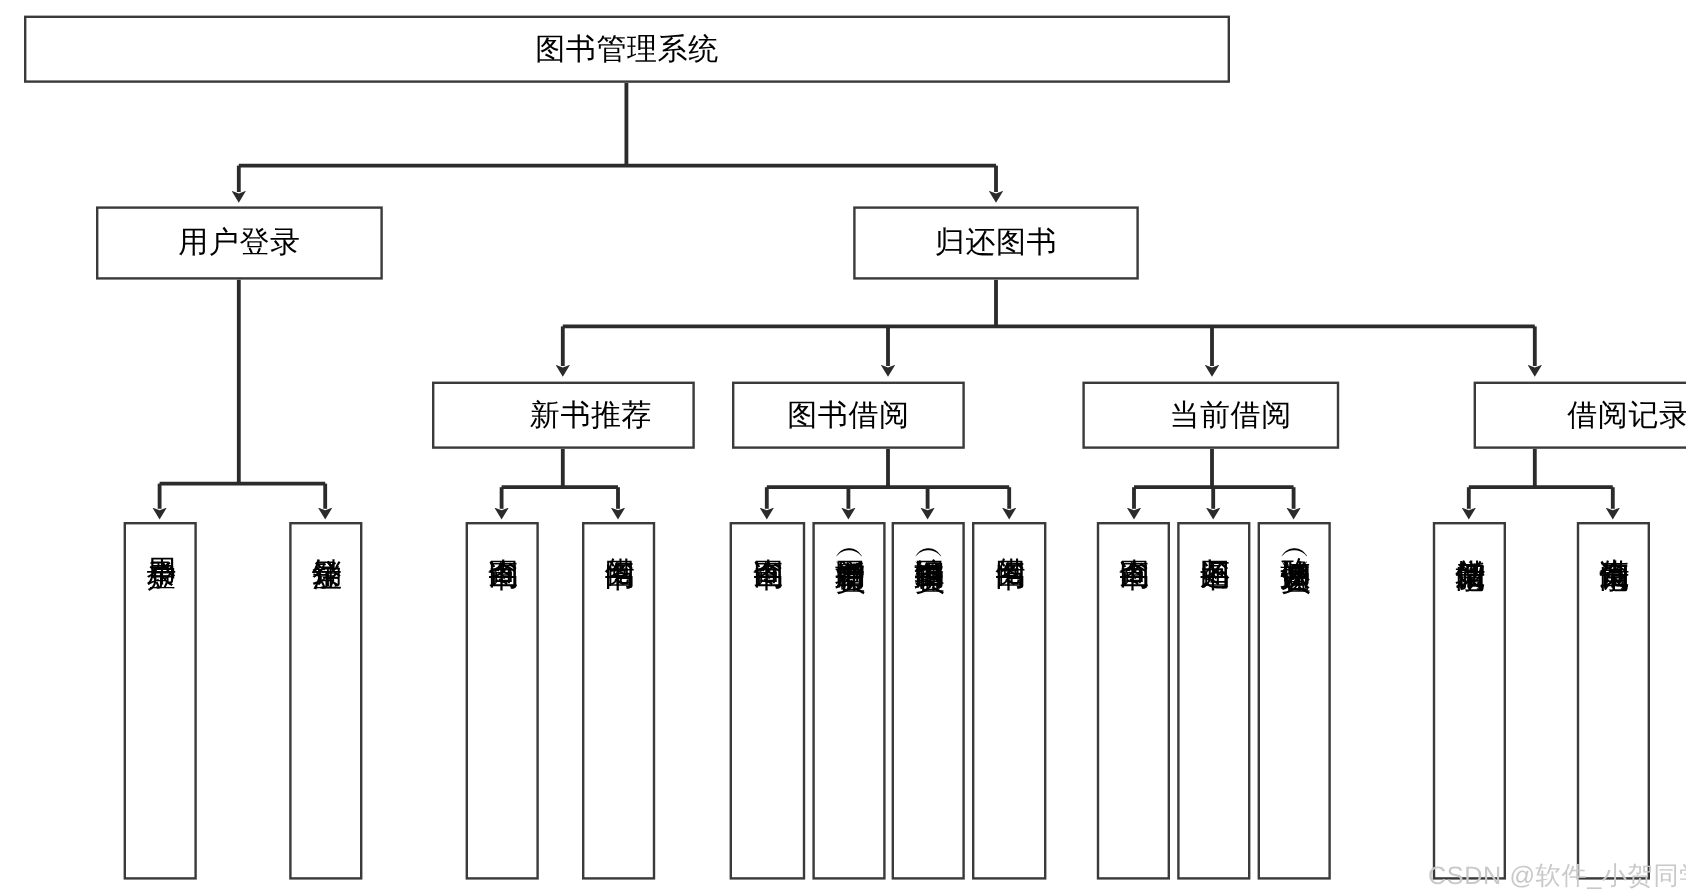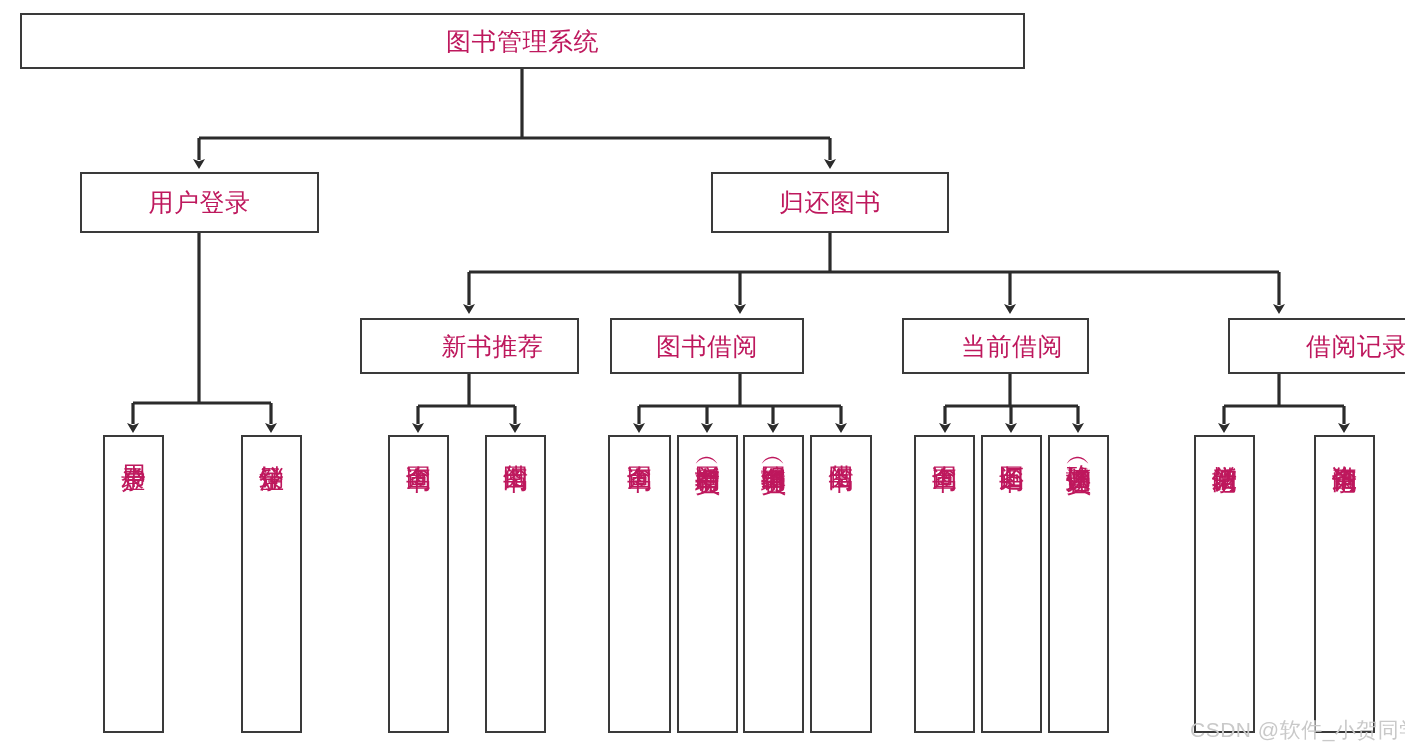--- a/index.html
+++ b/index.html
@@ -28,21 +28,21 @@
   }
   .node {
     position: absolute;
     box-sizing: border-box;
     background: #ffffff;
     border: 2px solid #3a3a3a;
     display: flex;
     align-items: center;
     justify-content: center;
     text-align: center;
-    color: #be185d;
+    color: #000000;
     line-height: 1.16;
   }
   .node.horiz {
     font-size: 25px;
     letter-spacing: 0.5px;
   }
   .node.vert {
     font-size: 25px;
     writing-mode: vertical-rl;
     text-orientation: upright;
@@ -145,21 +145,21 @@
   </div>
 
   <div class="node horiz" style="left:360px; top:318px; width:219px; height:56px;padding-left:46px;">
     <span>新书推荐</span>
   </div>
 
   <div class="node horiz" style="left:610px; top:318px; width:194px; height:56px;">
     <span>图书借阅</span>
   </div>
 
-  <div class="node horiz" style="left:902px; top:318px; width:187px; height:56px;padding-left:33px;">
+  <div class="node horiz" style="left:902px; top:318px; width:214px; height:56px;padding-left:33px;">
     <span>当前借阅</span>
   </div>
 
   <div class="node horiz" style="left:1228px; top:318px; width:258px; height:56px;text-align:right;">
     <span>借阅记录</span>
   </div>
 
   <div class="node vert" style="left:103px; top:435px; width:61px; height:298px;">
     <span class="vtext">用户登录</span>
   </div>

